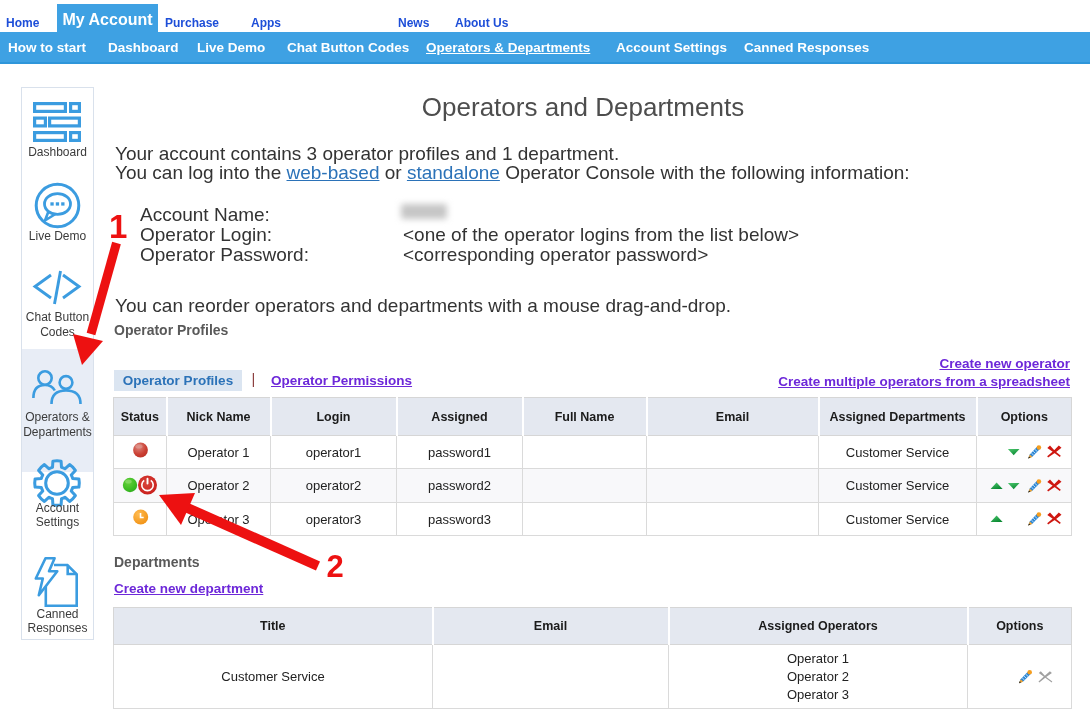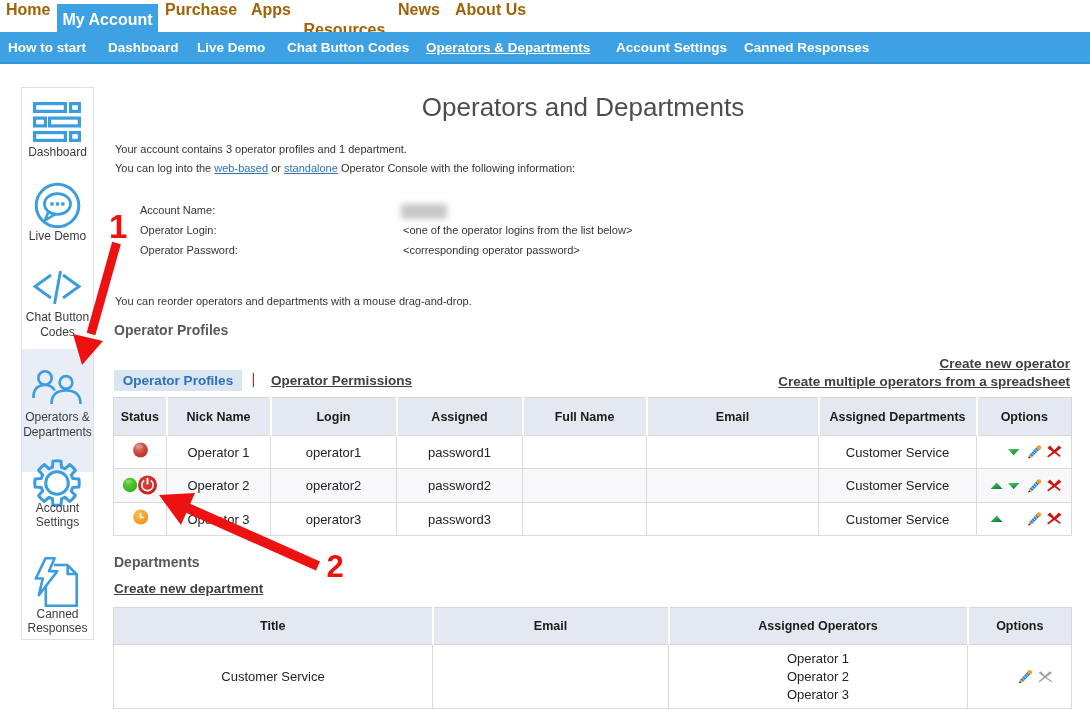--- a/index.html
+++ b/index.html
@@ -2,37 +2,37 @@
 <html><head>
 <meta charset="utf-8">
 <style>
 * { margin:0; padding:0; box-sizing:border-box; }
 html,body { width:1090px; height:722px; background:#fff; font-family:"Liberation Sans", sans-serif; overflow:hidden; }
 #page { position:relative; width:1090px; height:722px; }
 .abs { position:absolute; }
 
 
 #topnav { position:absolute; left:0; top:0; width:1090px; height:33px; background:#fff; }
-#topnav span { position:absolute; top:1px; font-size:16px; font-weight:700; color:#a16207; white-space:nowrap; }
+#topnav span { position:absolute; top:16px; font-size:12px; font-weight:700; color:#1d4ed8; white-space:nowrap; }
 #tab-myaccount { position:absolute; left:57px; top:4px; width:101px; height:29px; background:#3ea1e3; color:#fff; text-align:center; font-size:16px; font-weight:700; padding-top:6.5px; }
 
 
 #subnav { position:absolute; left:0; top:32px; width:1090px; height:32px; background:#3ea1e3; border-bottom:2px solid #2e96da; }
 #subnav span { position:absolute; top:8px; font-size:13.5px; font-weight:700; color:#fff; white-space:nowrap; }
 
 
 #sidebar { position:absolute; left:21px; top:87px; width:73px; height:553px; background:#fff; border:1px solid #d9e1ec; }
 .scell { position:absolute; left:0; width:71px; text-align:center; }
 .scell .lbl { position:absolute; left:0; width:71px; font-size:12px; color:#3b3b3b; line-height:15px; }
 #cell-ops { background:#e8edf6; }
 
 
-.t { position:absolute; font-size:11px; color:#333; white-space:nowrap; }
+.t { position:absolute; font-size:19px; color:#333; white-space:nowrap; }
 a.lnk { color:#2b72b8; text-decoration:underline; }
-.blink { color:#404040; font-weight:700; text-decoration:underline; font-size:13.5px; white-space:nowrap; }
+.blink { color:#6d28d9; font-weight:700; text-decoration:underline; font-size:13.5px; white-space:nowrap; }
 h1#title { position:absolute; left:0; top:92px; width:1166px; text-align:center; font-size:26px; font-weight:400; color:#4d4d4d; letter-spacing:0px; }
 .h2 { position:absolute; font-size:14px; font-weight:700; color:#595959; }
 
 
 table.grid { position:absolute; border-collapse:collapse; table-layout:fixed; background:#fff; }
 table.grid td, table.grid th { border:1px solid #dadada; font-size:13px; color:#222; text-align:center; overflow:hidden; padding:0; }
 table.grid th { background:#e4e8f0; font-weight:700; font-size:12.5px; color:#1b1b1b; border:1px solid #d6d6d6; border-right:2px solid #fff; }
 table.grid th:last-child { border-right:1px solid #d6d6d6; }
 #opstable tr.r2 { background:#f8f8fa; }
 

